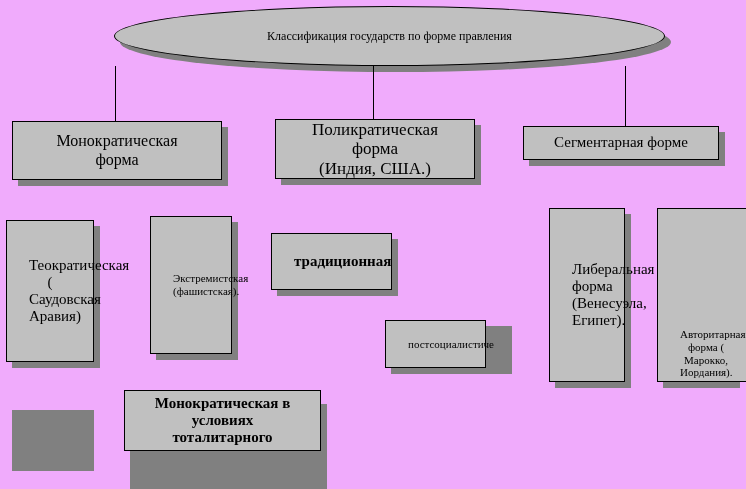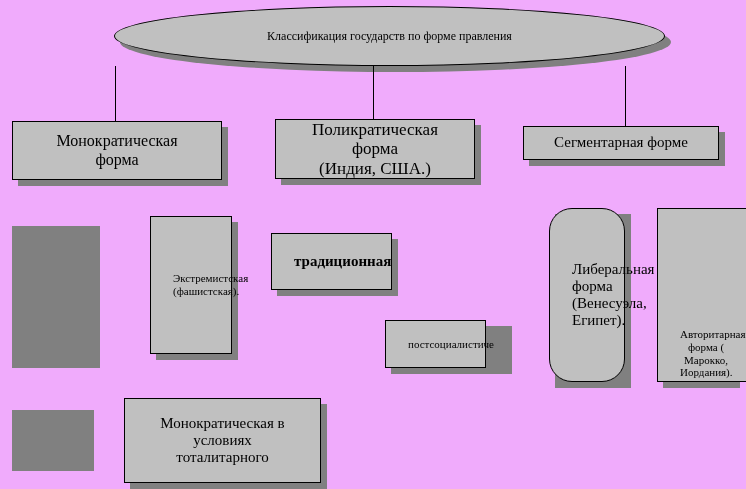--- a/index.html
+++ b/index.html
@@ -89,46 +89,49 @@
     <span class="txt f11">Поликратическая форма
 (Индия, США.)</span>
   </div>
 
   <div class="shadow" style="left:529px; top:132px; width:196px; height:34px;"></div>
   <div class="node" style="left:523px; top:126px; width:196px; height:34px;">
     <span class="txt f15">Сегментарная форме</span>
   </div>
 
   <div class="shadow" style="left:12px; top:226px; width:88px; height:142px;"></div>
+  <div class="node" style="left:6px; top:220px; width:88px; height:142px;">
+    <span class="txt f15">Теократическая  ( Саудовская Аравия)</span>
+  </div>
 
   <div class="shadow" style="left:156px; top:222px; width:82px; height:138px;"></div>
   <div class="node mix1" style="left:150px; top:216px; width:82px; height:138px;justify-content:flex-end;">
     <span class="txt">Экстремистская (фашистская).</span>
   </div>
 
   <div class="shadow" style="left:277px; top:239px; width:121px; height:57px;"></div>
   <div class="node" style="left:271px; top:233px; width:121px; height:57px;font-weight:bold;">
     <span class="txt f15">традиционная</span>
   </div>
 
   <div class="shadow" style="left:391px; top:326px; width:121px; height:48px;"></div>
   <div class="node mix1" style="left:385px; top:320px; width:101px; height:48px;">
     <span class="txt">постсоциалистиче</span>
   </div>
 
   <div class="shadow" style="left:555px; top:214px; width:76px; height:174px;"></div>
-  <div class="node" style="left:549px; top:208px; width:76px; height:174px;border-radius:23px;">
+  <div class="node" style="left:549px; top:208px; width:76px; height:174px;">
     <span class="txt f15">Либеральная форма (Венесуэла, Египет).</span>
   </div>
 
   <div class="shadow" style="left:663px; top:214px; width:77px; height:174px;"></div>
   <div class="node mix1" style="left:657px; top:208px; width:98px; height:174px;align-items:flex-end;">
     <span class="txt">Авторитарная форма ( Марокко, Иордания).</span>
   </div>
 
   <div class="shadow" style="left:12px; top:410px; width:82px; height:61px;"></div>
 
   <div class="shadow" style="left:130px; top:404px; width:197px; height:85px;"></div>
-  <div class="node" style="left:124px; top:398px; width:197px; height:85px;">
+  <div class="node" style="left:124px; top:390px; width:197px; height:61px;font-weight:bold;">
     <span class="txt f15">Монократическая в условиях тоталитарного</span>
   </div>
 
 </div>
 
 </body></html>

